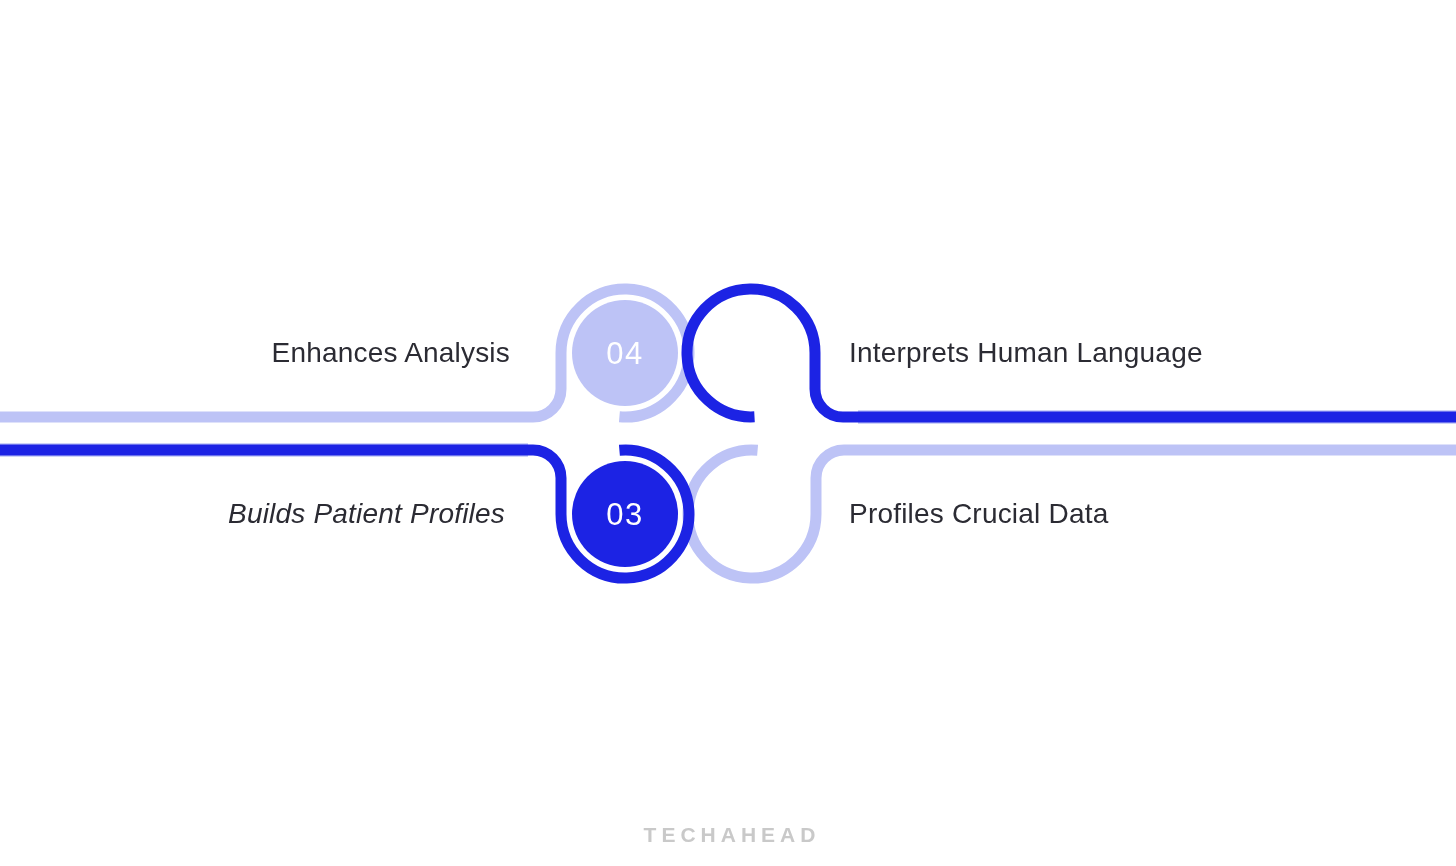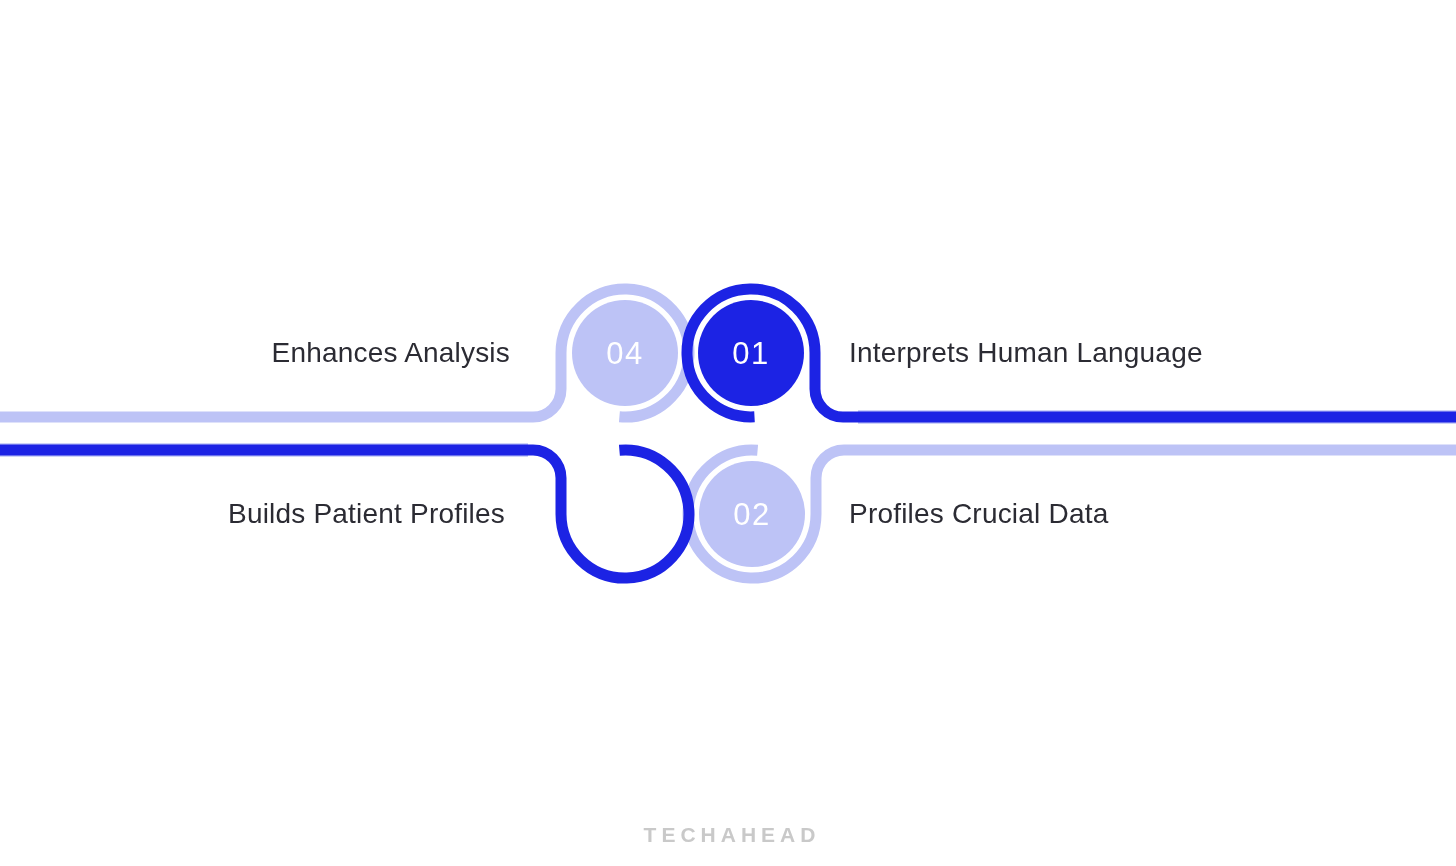--- a/index.html
+++ b/index.html
@@ -52,30 +52,27 @@
     <path class="halo" d="M 858 417 H 1460"></path>
     <path class="halo" d="M -4 450 H 528"></path>
 
     <path class="ribbon ribbon-light" d="M -6 417 H 533 A 28 28 0 0 0 561 389 V 353 A 64 64 0 1 1 619.4 416.8"></path>
     <path class="ribbon ribbon-light" d="M 1462 450 H 844 A 28 28 0 0 0 816 478 V 514 A 64 64 0 1 1 757.6 450.3"></path>
 
     <path class="ribbon ribbon-primary" d="M 1462 417 H 843 A 28 28 0 0 1 815 389 V 353 A 64 64 0 1 0 754.5 416.8"></path>
     <path class="ribbon ribbon-primary" d="M -6 450 H 533 A 28 28 0 0 1 561 478 V 514 A 64 64 0 1 0 619.4 450.3"></path>
   </svg>
 
-  <div class="node node-primary" style="left:698px;top:300px;">
-    <span class="num">01</span>
-  </div>
-  <div class="node node-light" style="left:699px;top:461px;">
-    <span class="num">02</span>
+  <div class="node node-primary" style="left:572px;top:461px;">
+    <span class="num">03</span>
   </div>
   <div class="node node-light" style="left:572px;top:300px;">
     <span class="num">04</span>
   </div>
 
   <div class="step-label" style="left:849px;top:339px;">Interprets Human Language</div>
   <div class="step-label" style="left:849px;top:500px;">Profiles Crucial Data</div>
-  <div class="step-label align-right" style="right:951px;top:500px;">Builds Patient Profiles</div>
+  <div class="step-label align-right" style="right:951px;top:500px;font-style:italic;">Builds Patient Profiles</div>
   <div class="step-label align-right" style="right:946px;top:339px;">Enhances Analysis</div>
 
   <div class="watermark">TECHAHEAD</div>
 
 </div>
 
 </body></html>

